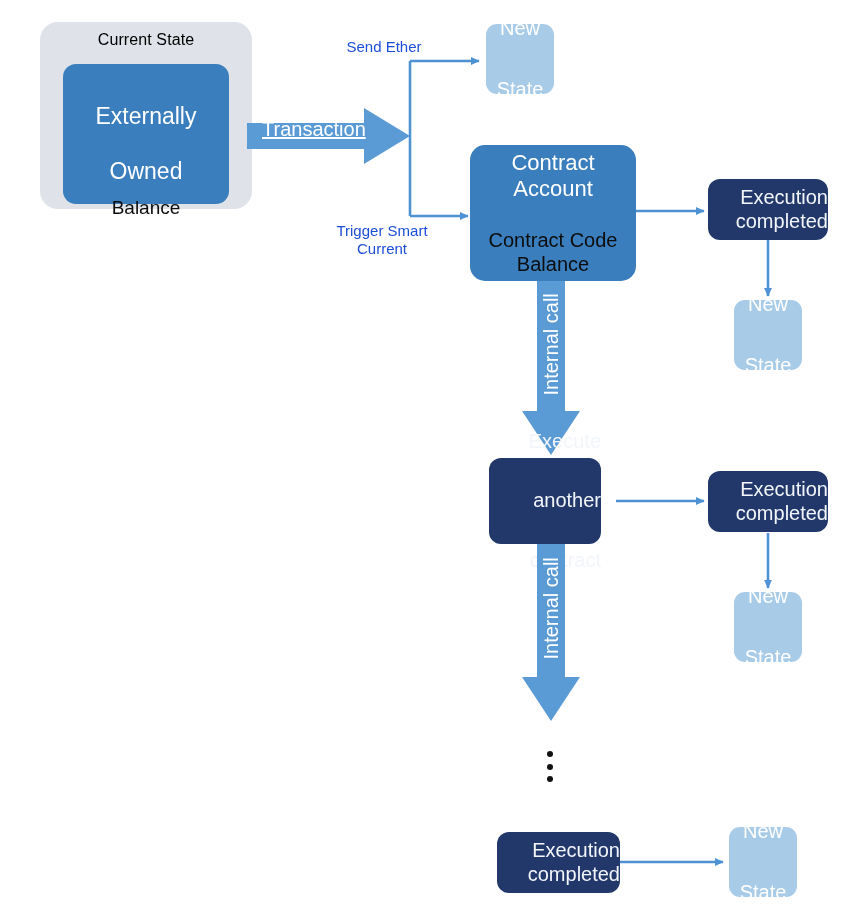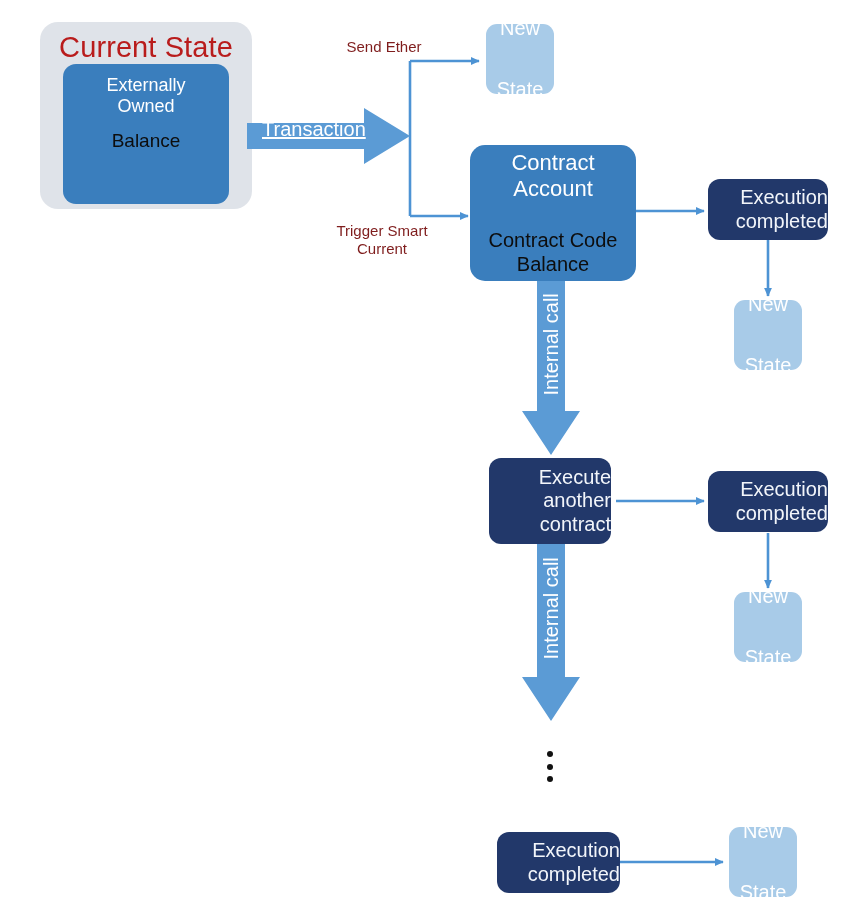--- a/index.html
+++ b/index.html
@@ -31,35 +31,36 @@
   }
 
   
   #current-state-panel {
     background: #dfe3e9;
     border-radius: 18px;
     justify-content: flex-start;
     padding-top: 9px;
   }
   #current-state-title {
-    color: #b91c1c;
-    font-size: 29px;
+    color: #000000;
+    font-size: 16px;
     letter-spacing: 0.1px;
   }
 
   
   #eoa-box {
     background: #3a7ebd;
     border-radius: 13px;
     justify-content: flex-start;
     padding-top: 11px;
   }
   .eoa-title {
     color: #ffffff;
-    font-size: 18px;
+    font-size: 23px;
+    margin-top: 28px;
   }
   .eoa-balance {
     color: #0d0d0d;
     font-size: 19px;
   }
 
   
   .node-mid {
     background: #3a7ebd;
     border-radius: 15px;
@@ -87,21 +88,21 @@
     background: #a8cbe8;
     border-radius: 11px;
     color: #ffffff;
     font-size: 20px;
     gap: 37px;
   }
 
   
   .edge-label {
     position: absolute;
-    color: #7f1d1d;
+    color: #1d4ed8;
     font-size: 15px;
     text-align: center;
     line-height: 1.2;
     white-space: pre-line;
   }
 
   
   .block-arrow {
     position: absolute;
   }
@@ -218,21 +219,21 @@
     <div>State</div>
   </div>
 
   <div class="block-arrow" style="left:521px; top:281px; width:60px; height:175px;">
     <svg width="60" height="175" viewBox="0 0 60 175" xmlns="http://www.w3.org/2000/svg">
       <path d="M16,0 L44,0 L44,130 L59,130 L30,174 L1,130 L16,130 Z" fill="#5b9bd5"></path>
     </svg>
   </div>
   <div class="block-arrow-label vert-label" style="left:511px; top:344px; width:80px; text-align:center;">Internal call</div>
 
-  <div class="node node-navy" style="left:489px; top:458px; width:122px; height:86px;">
+  <div class="node node-navy" style="left:489px; top:458px; width:112px; height:86px;gap:36px;">
     <div>Execute</div>
     <div>another</div>
     <div>contract</div>
   </div>
 
   <div class="node node-navy" style="left:708px; top:471px; width:120px; height:61px;">
     <div>Execution</div>
     <div>completed</div>
   </div>
 

